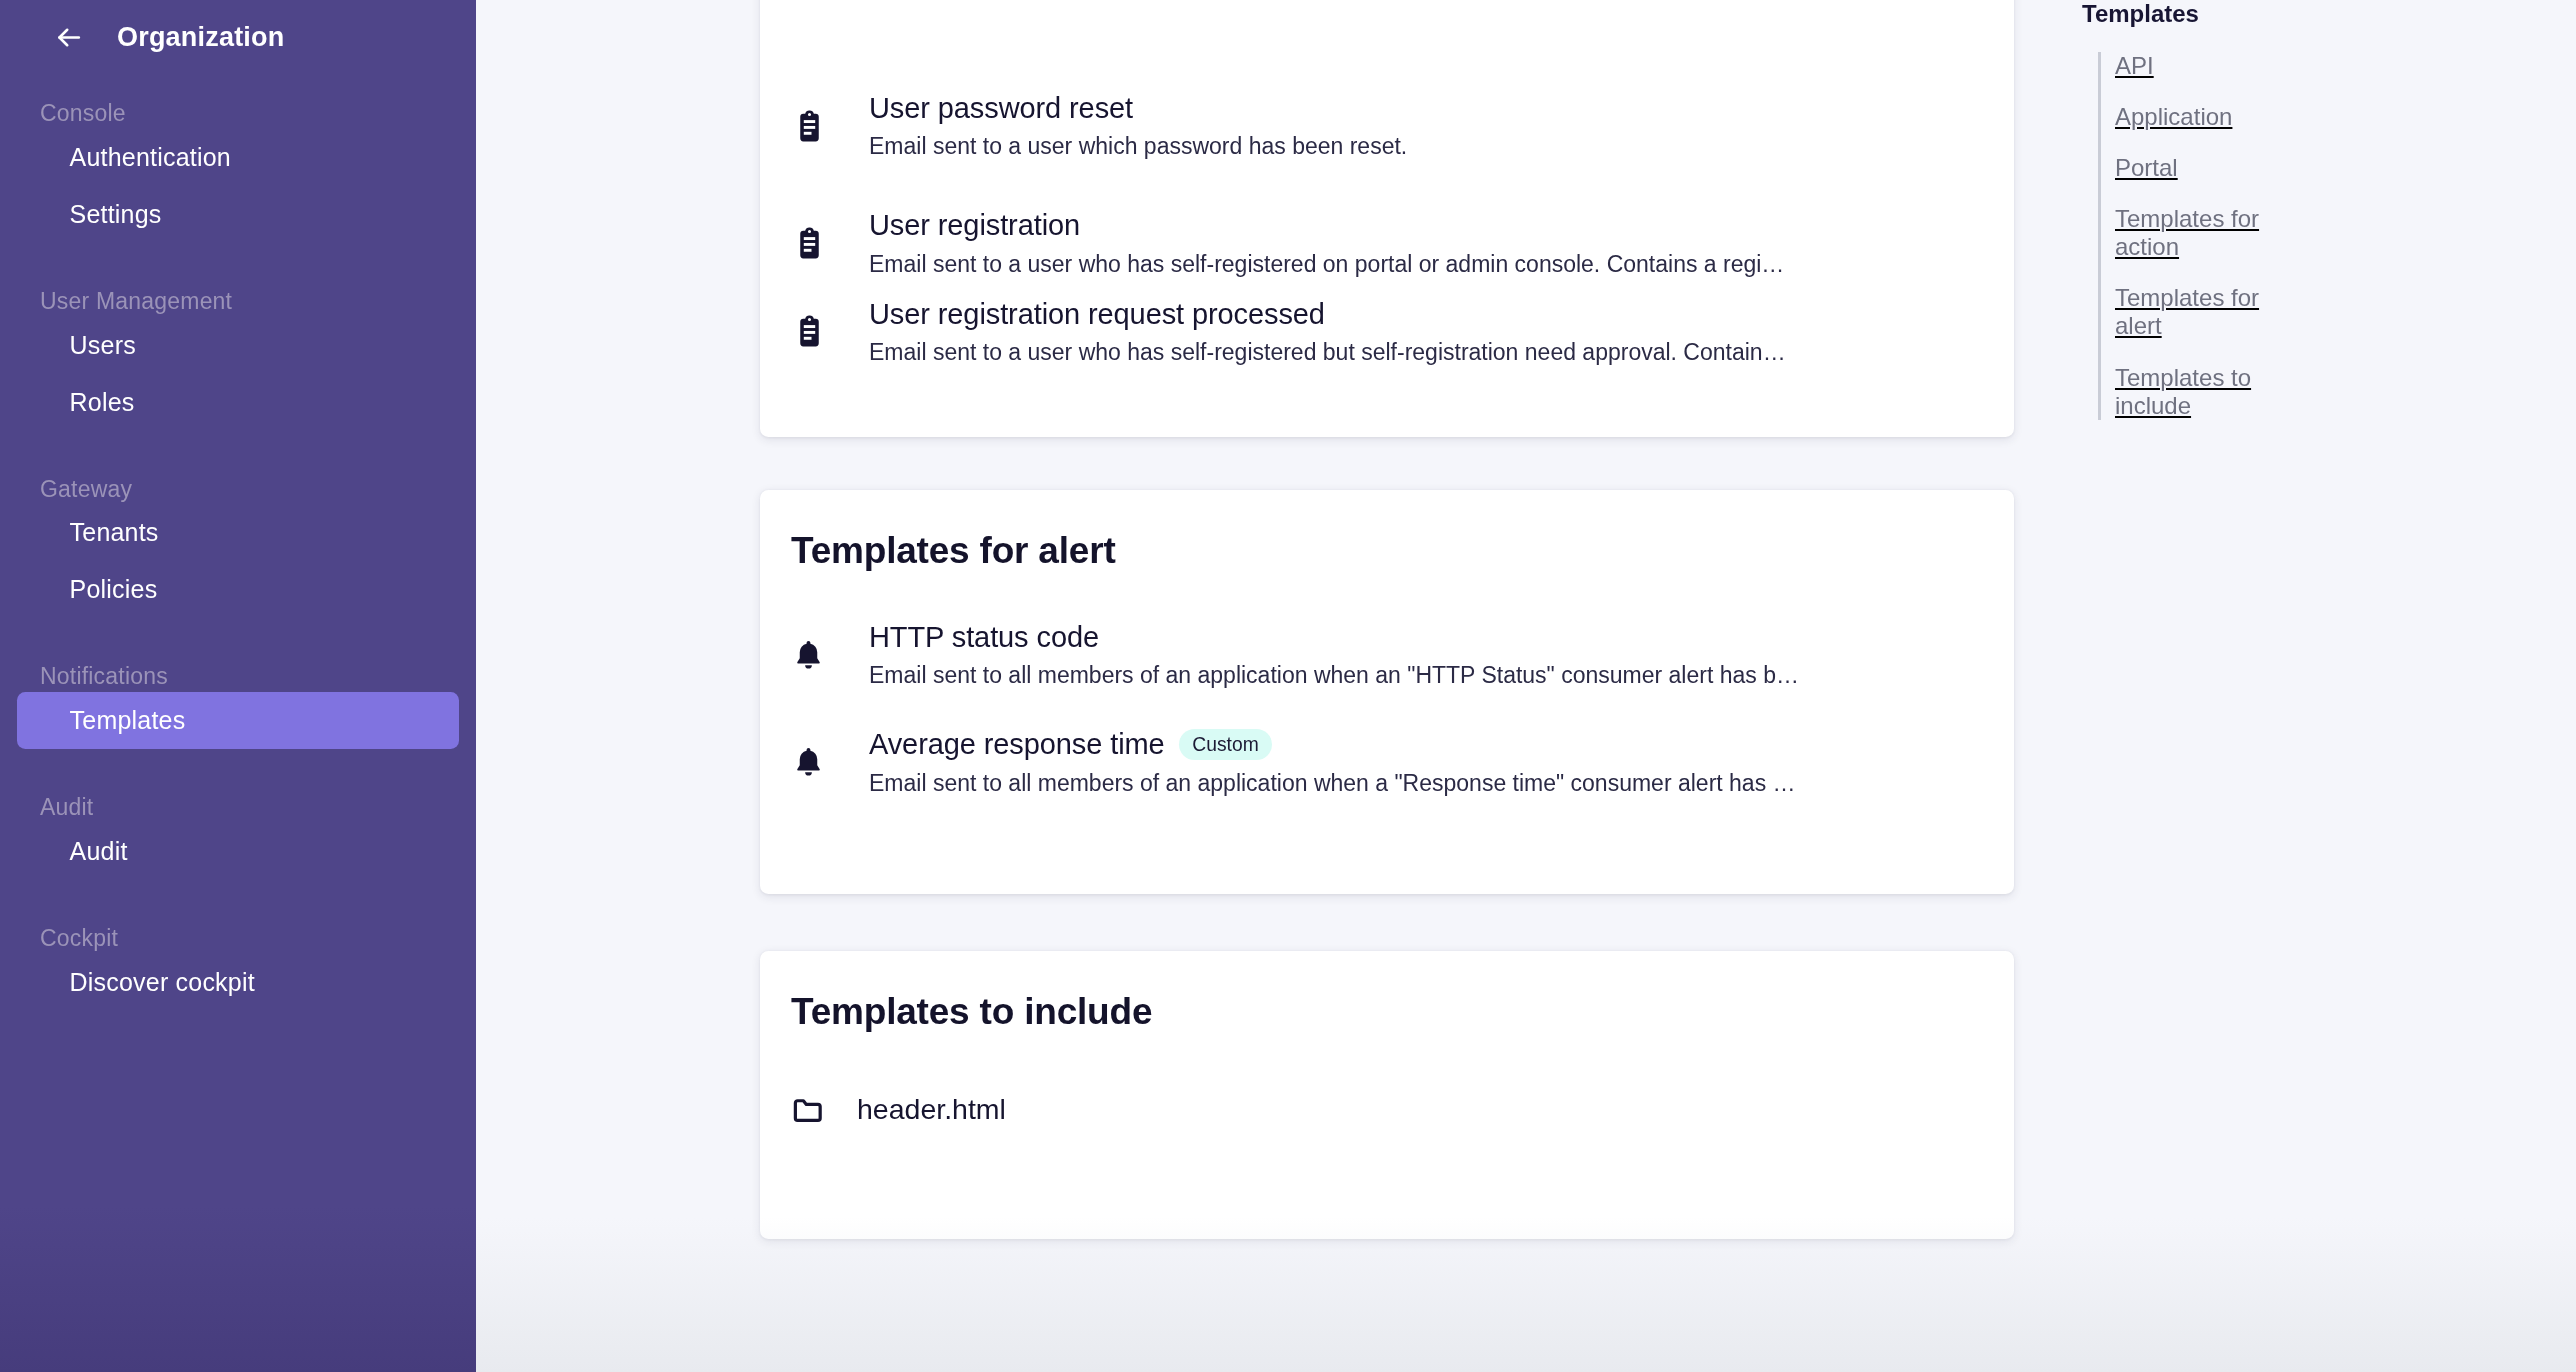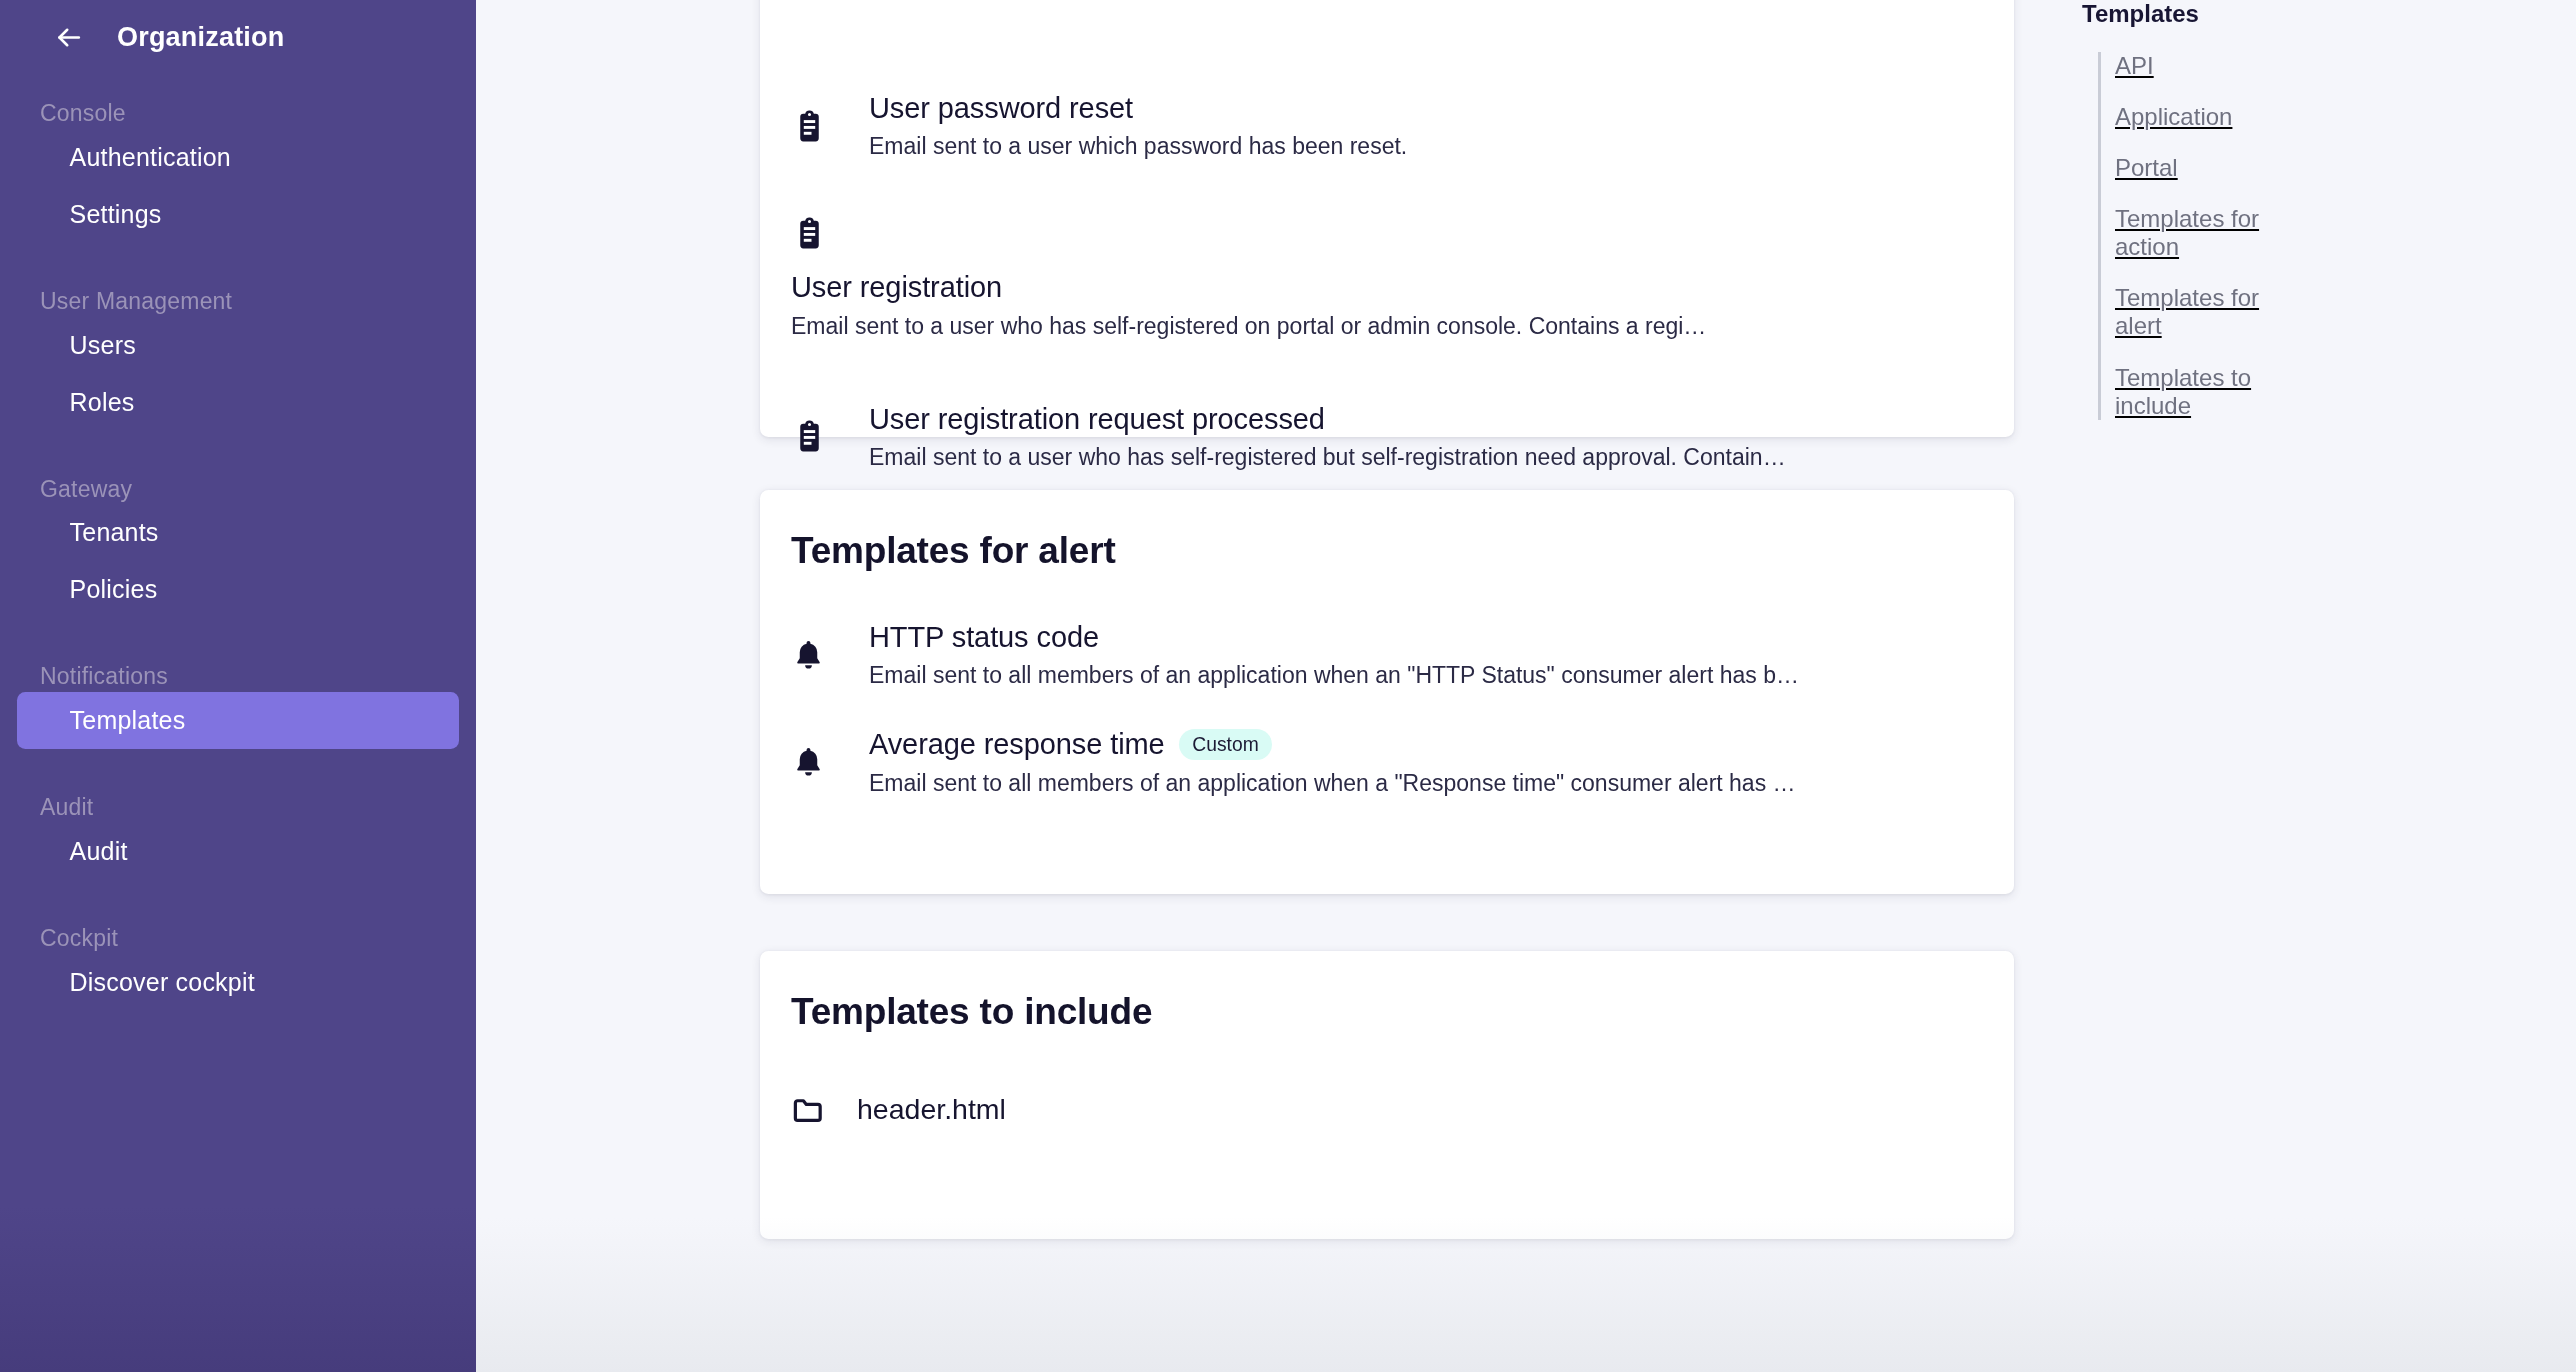--- a/index.html
+++ b/index.html
@@ -178,38 +178,38 @@
         </svg>
       </span>
       <span class="tmpl-body">
         <span class="tmpl-head">
           <span class="tmpl-name">User password reset</span>
         </span>
         <div class="tmpl-desc">Email sent to a user which password has been reset.</div>
       </span>
     </div>
 
-    <div class="tmpl-row" style="margin-top:33px;flex-direction:column;">
+    <div class="tmpl-row" style="margin-top:49px;">
       <span class="tmpl-icon">
         <svg width="37" height="37" viewBox="0 0 24 24" fill="#16142f">
           <path d="M16 3h-1.2A2.8 2.8 0 0 0 12 1a2.8 2.8 0 0 0-2.8 2H8a2 2 0 0 0-2 2v14a2 2 0 0 0 2 2h8a2 2 0 0 0 2-2V5a2 2 0 0 0-2-2zm-4-.4a1 1 0 1 1 0 2 1 1 0 0 1 0-2z"></path>
           <rect x="8.3" y="7.2" width="7.4" height="1.9" fill="#ffffff"></rect>
           <rect x="8.3" y="11.0" width="7.4" height="1.9" fill="#ffffff"></rect>
           <rect x="8.3" y="14.8" width="5.0" height="1.9" fill="#ffffff"></rect>
         </svg>
       </span>
       <span class="tmpl-body">
         <span class="tmpl-head">
           <span class="tmpl-name">User registration</span>
         </span>
         <div class="tmpl-desc">Email sent to a user who has self-registered on portal or admin console. Contains a regi…</div>
       </span>
     </div>
 
-    <div class="tmpl-row" style="margin-top:63px;">
+    <div class="tmpl-row" style="margin-top:20px;">
       <span class="tmpl-icon">
         <svg width="37" height="37" viewBox="0 0 24 24" fill="#16142f">
           <path d="M16 3h-1.2A2.8 2.8 0 0 0 12 1a2.8 2.8 0 0 0-2.8 2H8a2 2 0 0 0-2 2v14a2 2 0 0 0 2 2h8a2 2 0 0 0 2-2V5a2 2 0 0 0-2-2zm-4-.4a1 1 0 1 1 0 2 1 1 0 0 1 0-2z"></path>
           <rect x="8.3" y="7.2" width="7.4" height="1.9" fill="#ffffff"></rect>
           <rect x="8.3" y="11.0" width="7.4" height="1.9" fill="#ffffff"></rect>
           <rect x="8.3" y="14.8" width="5.0" height="1.9" fill="#ffffff"></rect>
         </svg>
       </span>
       <span class="tmpl-body">
         <span class="tmpl-head">

